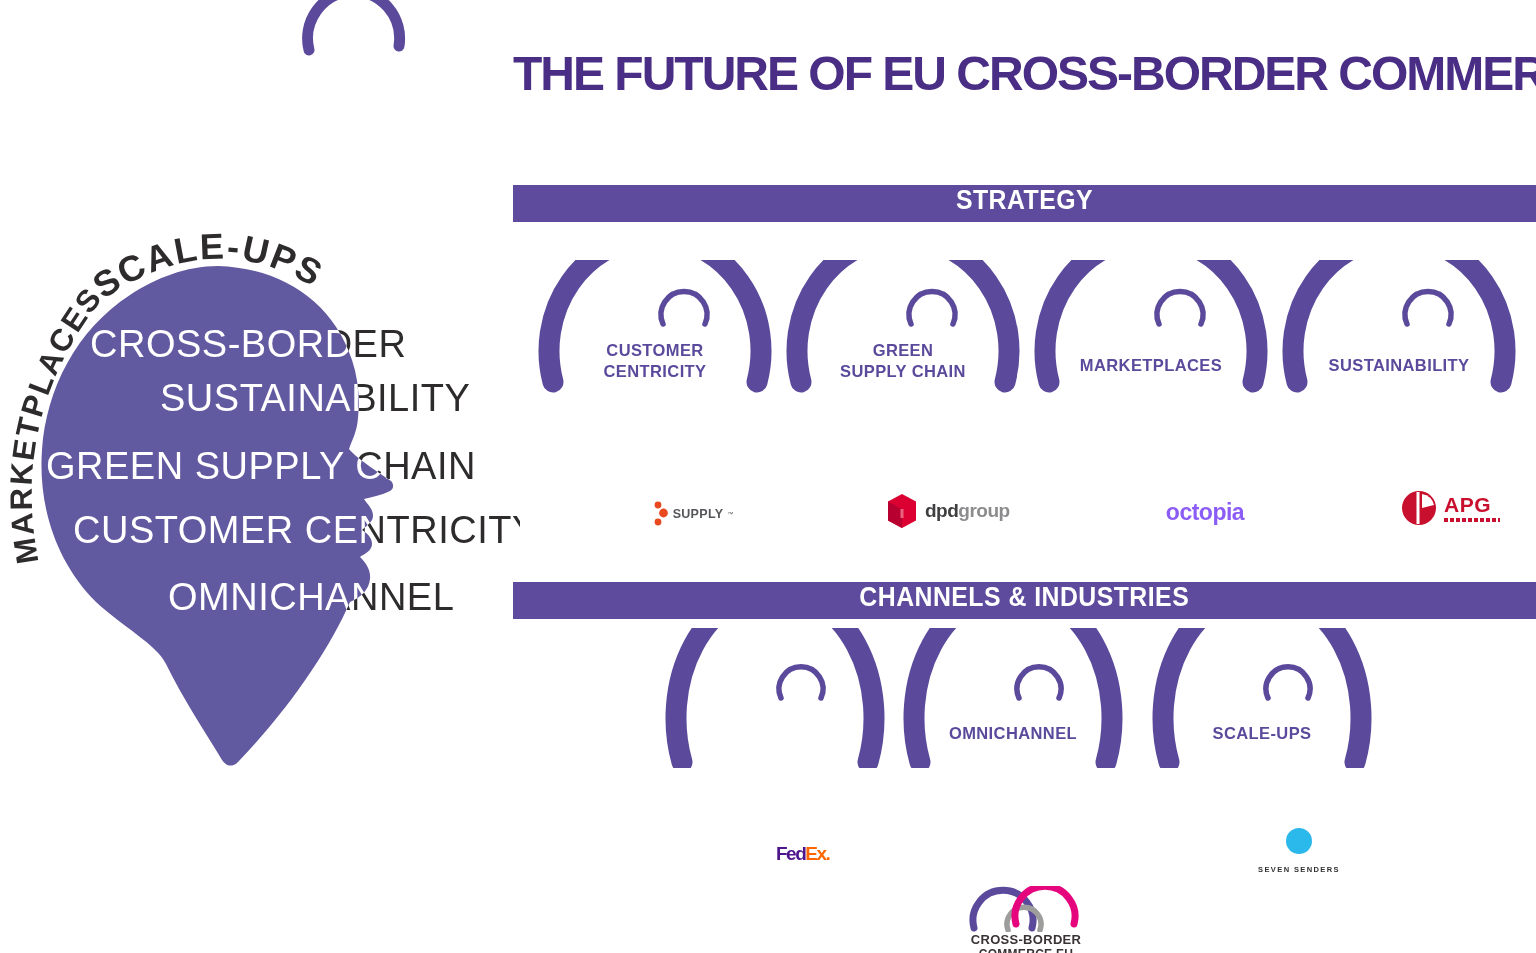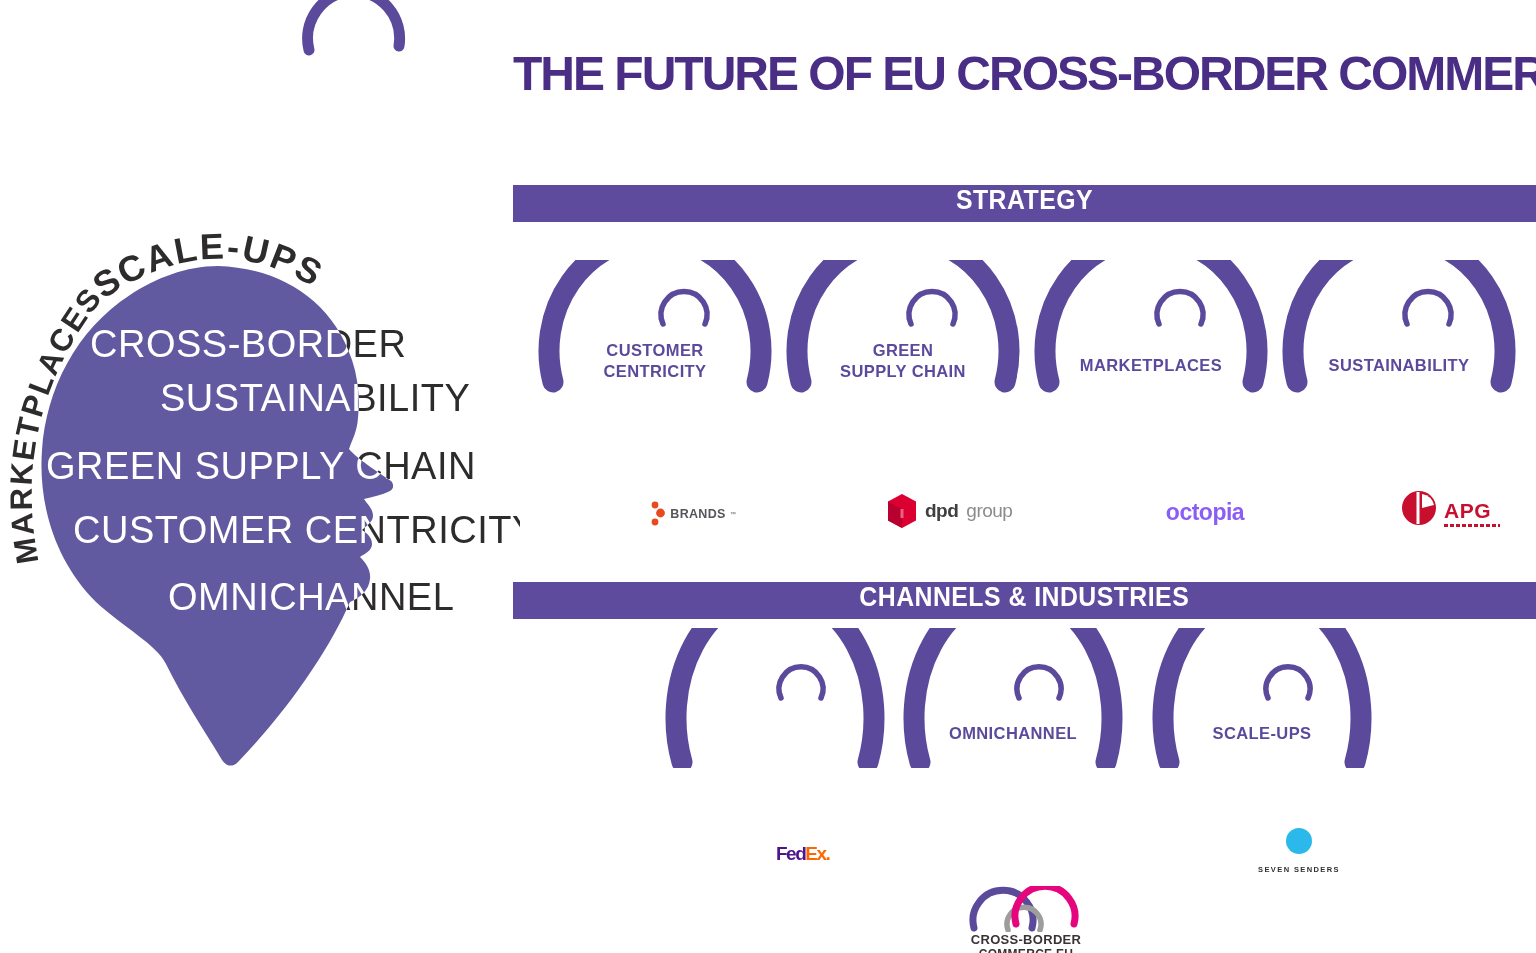--- a/index.html
+++ b/index.html
@@ -54,29 +54,29 @@
   
   #logo-genesys {
     left:647px; top:489px; width:92px; height:50px; background:#fff;
     display:flex; align-items:center; justify-content:center; gap:4px;
   }
   #logo-genesys .g-text { font-size:12.5px; font-weight:bold; color:#54565A; letter-spacing:0.3px; }
   #logo-genesys sup { font-size:6px; color:#54565A; }
 
   #logo-dpd { left:886px; top:492px; display:flex; align-items:center; gap:7px; }
   #logo-dpd .dpd-bold { font-size:19px; font-weight:bold; color:#3F3E40; letter-spacing:-0.5px; }
-  #logo-dpd .dpd-light { font-size:19px; font-weight:normal; color:#8C8B8D; letter-spacing:-0.5px;padding-left:8px; }
+  #logo-dpd .dpd-light { font-size:19px; font-weight:bold; color:#8C8B8D; letter-spacing:-0.5px; }
 
   #logo-octopia {
     left:1152px; top:491px; width:106px; height:42px; background:#fff;
     display:flex; align-items:center; justify-content:center;
   }
   #logo-octopia .oct-text { font-size:23px; font-weight:bold; color:#8b5cf6; letter-spacing:-0.5px; }
 
-  #logo-apg { left:1400px; top:489px; display:flex; align-items:flex-end; gap:6px; }
+  #logo-apg { left:1400px; top:489px; display:flex; align-items:center; gap:6px; }
   #logo-apg .apg-text { font-size:21px; font-weight:bold; color:#C8102E; line-height:1; letter-spacing:0.5px; }
   #logo-apg .apg-subbar {
     margin-top:3px; width:56px; height:3.5px;
     background:repeating-linear-gradient(90deg,#C8102E 0 4px, transparent 4px 6px);
   }
 
   
   #logo-fedex { left:776px; top:843px; font-size:19px; font-weight:bold; letter-spacing:-1.5px; white-space:nowrap; }
   #logo-fedex .fed { color:#4D148C; }
   #logo-fedex .ex { color:#FF6600; }
@@ -197,21 +197,21 @@
       <div>SUSTAINABILITY</div>
     </div>
   </div>
 
   <div class="abs" id="logo-genesys">
     <svg width="16" height="30" viewBox="0 0 16 30">
       <circle cx="5" cy="6" r="3.4" fill="#E8491F"></circle>
       <circle cx="10.5" cy="14" r="4.4" fill="#E8491F"></circle>
       <circle cx="5" cy="23" r="3.4" fill="#E8491F"></circle>
     </svg>
-    <span class="g-text">BRANDS</span>
+    <span class="g-text">SUPPLY</span>
       <sup>™</sup>
   </div>
 
   <div class="abs" id="logo-dpd">
     <svg width="32" height="38" viewBox="0 0 32 38">
       <polygon points="16,2 30,9.5 30,28.5 16,36 2,28.5 2,9.5" fill="#DC0032"></polygon>
       <polygon points="2,9.5 16,17 16,36 2,28.5" fill="#B80030"></polygon>
       <rect x="14.5" y="17" width="3" height="9" fill="#E9637F"></rect>
     </svg>
     <span>

